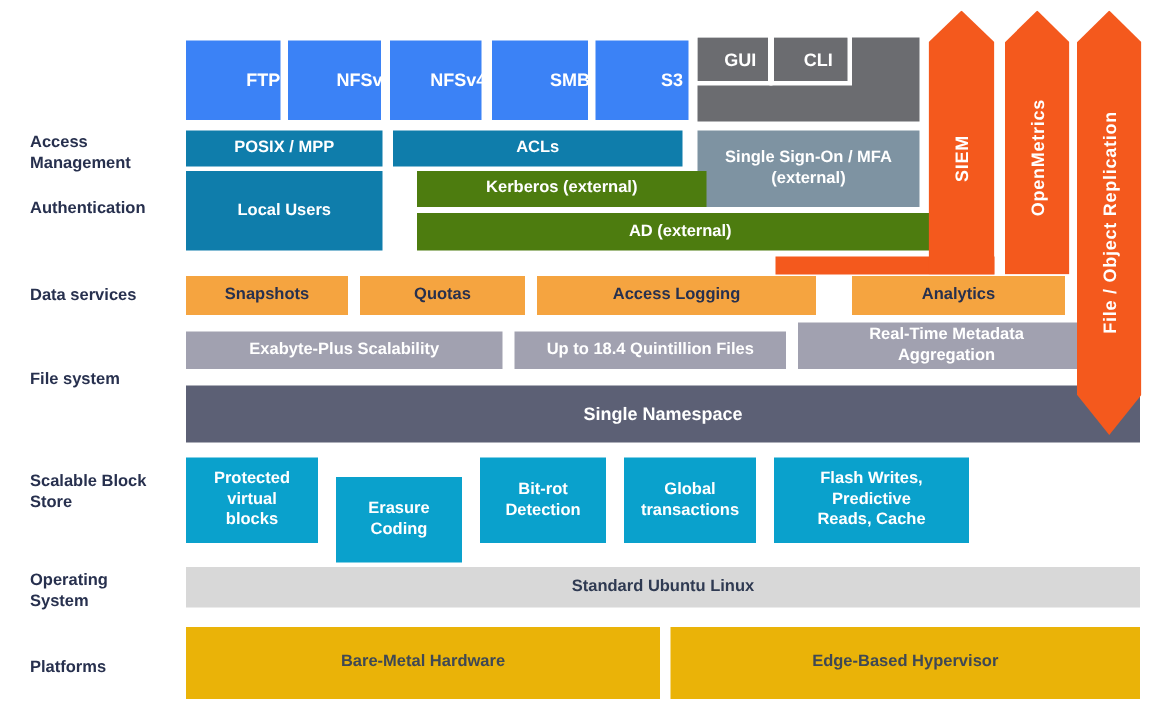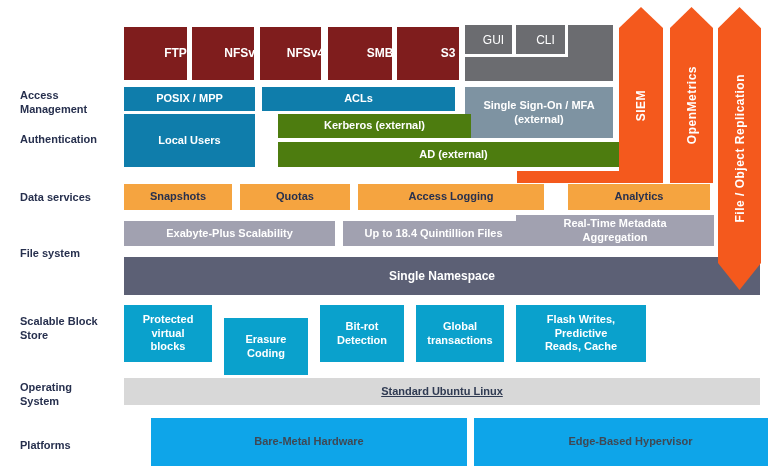--- a/index.html
+++ b/index.html
@@ -29,39 +29,39 @@
     display: flex;
     align-items: center;
     justify-content: center;
     text-align: center;
     font-weight: 700;
     font-size: 11px;
     color: #ffffff;
     line-height: 1.25;
   }
 
-  .navy      { background: #7f1d1d; font-size: 12px; padding-left: 40px; }
+  .navy      { background: #3b82f6; font-size: 12px; padding-left: 40px; }
   .blue      { background: #0f7dab; }
   .grayblue  { background: #4d7c0f; margin-left: 16px; }
   .sso       { background: #7e93a2; padding: 0 18px; }
   .orangebox { background: #f5a440; color: #27304e; }
   .filegray  { background: #a1a1b0; padding: 0 20px; }
   .namespace { background: #5c6075; font-size: 12px; }
   .cyan      { background: #0aa1cc; padding: 0 14px; }
-  .ubuntu    { background: #d8d8d8; color: #2f3a52; text-decoration: underline; }
-  .platform  { background: #0ea5e9; color: #3f4854; margin-left: 27px; }
+  .ubuntu    { background: #d8d8d8; color: #2f3a52; }
+  .platform  { background: #eab308; color: #3f4854; }
 
   .mgmt-group { position: absolute; left: 465px; top: 25px; width: 148px; height: 56px; background: #6b6c70; }
   .mgmt-tile {
     position: absolute;
     top: 0; height: 29px;
     background: #6b6c70;
     outline: 3px solid #ffffff;
     display: flex; align-items: center; justify-content: center;
-    color: #fff; font-weight: 400; font-size: 12px; padding-left: 10px;
+    color: #fff; font-weight: 700; font-size: 12px; padding-left: 10px;
   }
   .mgmt-rest {
     position: absolute; left: 0; right: 0; top: 31px; bottom: 0;
     display: flex; align-items: center; justify-content: center;
     color: #fff; font-weight: 700; font-size: 12px;
   }
 
   .arrow {
     position: absolute;
     background: #f4591d;
@@ -114,21 +114,21 @@
   <div class="box grayblue" style="left:262px;top:114px;width:193px;height:24px">Kerberos (external)</div>
   <div class="box grayblue" style="left:262px;top:142px;width:351px;height:25px">AD (external)</div>
 
   <div class="box orangebox" style="left:124px;top:184px;width:108px;height:26px">Snapshots</div>
   <div class="box orangebox" style="left:240px;top:184px;width:110px;height:26px">Quotas</div>
   <div class="box orangebox" style="left:358px;top:184px;width:186px;height:26px">Access Logging</div>
   <div class="box orangebox" style="left:568px;top:184px;width:142px;height:26px">Analytics</div>
 
   <div class="box filegray" style="left:124px;top:221px;width:211px;height:25px">Exabyte-Plus Scalability</div>
   <div class="box filegray" style="left:343px;top:221px;width:181px;height:25px">Up to 18.4 Quintillion Files</div>
-  <div class="box filegray" style="left:516px;top:215px;width:198px;height:31px">Real-Time Metadata Aggregation</div>
+  <div class="box filegray" style="left:532px;top:215px;width:198px;height:31px">Real-Time Metadata Aggregation</div>
   <div class="box namespace" style="left:124px;top:257px;width:636px;height:38px">Single Namespace</div>
 
   <div class="box cyan" style="left:124px;top:305px;width:88px;height:57px">Protected virtual blocks</div>
   <div class="box cyan" style="left:224px;top:318px;width:84px;height:57px">Erasure Coding</div>
   <div class="box cyan" style="left:320px;top:305px;width:84px;height:57px">Bit-rot Detection</div>
   <div class="box cyan" style="left:416px;top:305px;width:88px;height:57px">Global transactions</div>
   <div class="box cyan" style="left:516px;top:305px;width:130px;height:57px;padding:0 20px">Flash Writes, Predictive Reads, Cache</div>
 
   <div class="box ubuntu" style="left:124px;top:378px;width:636px;height:27px">Standard Ubuntu Linux</div>
 

